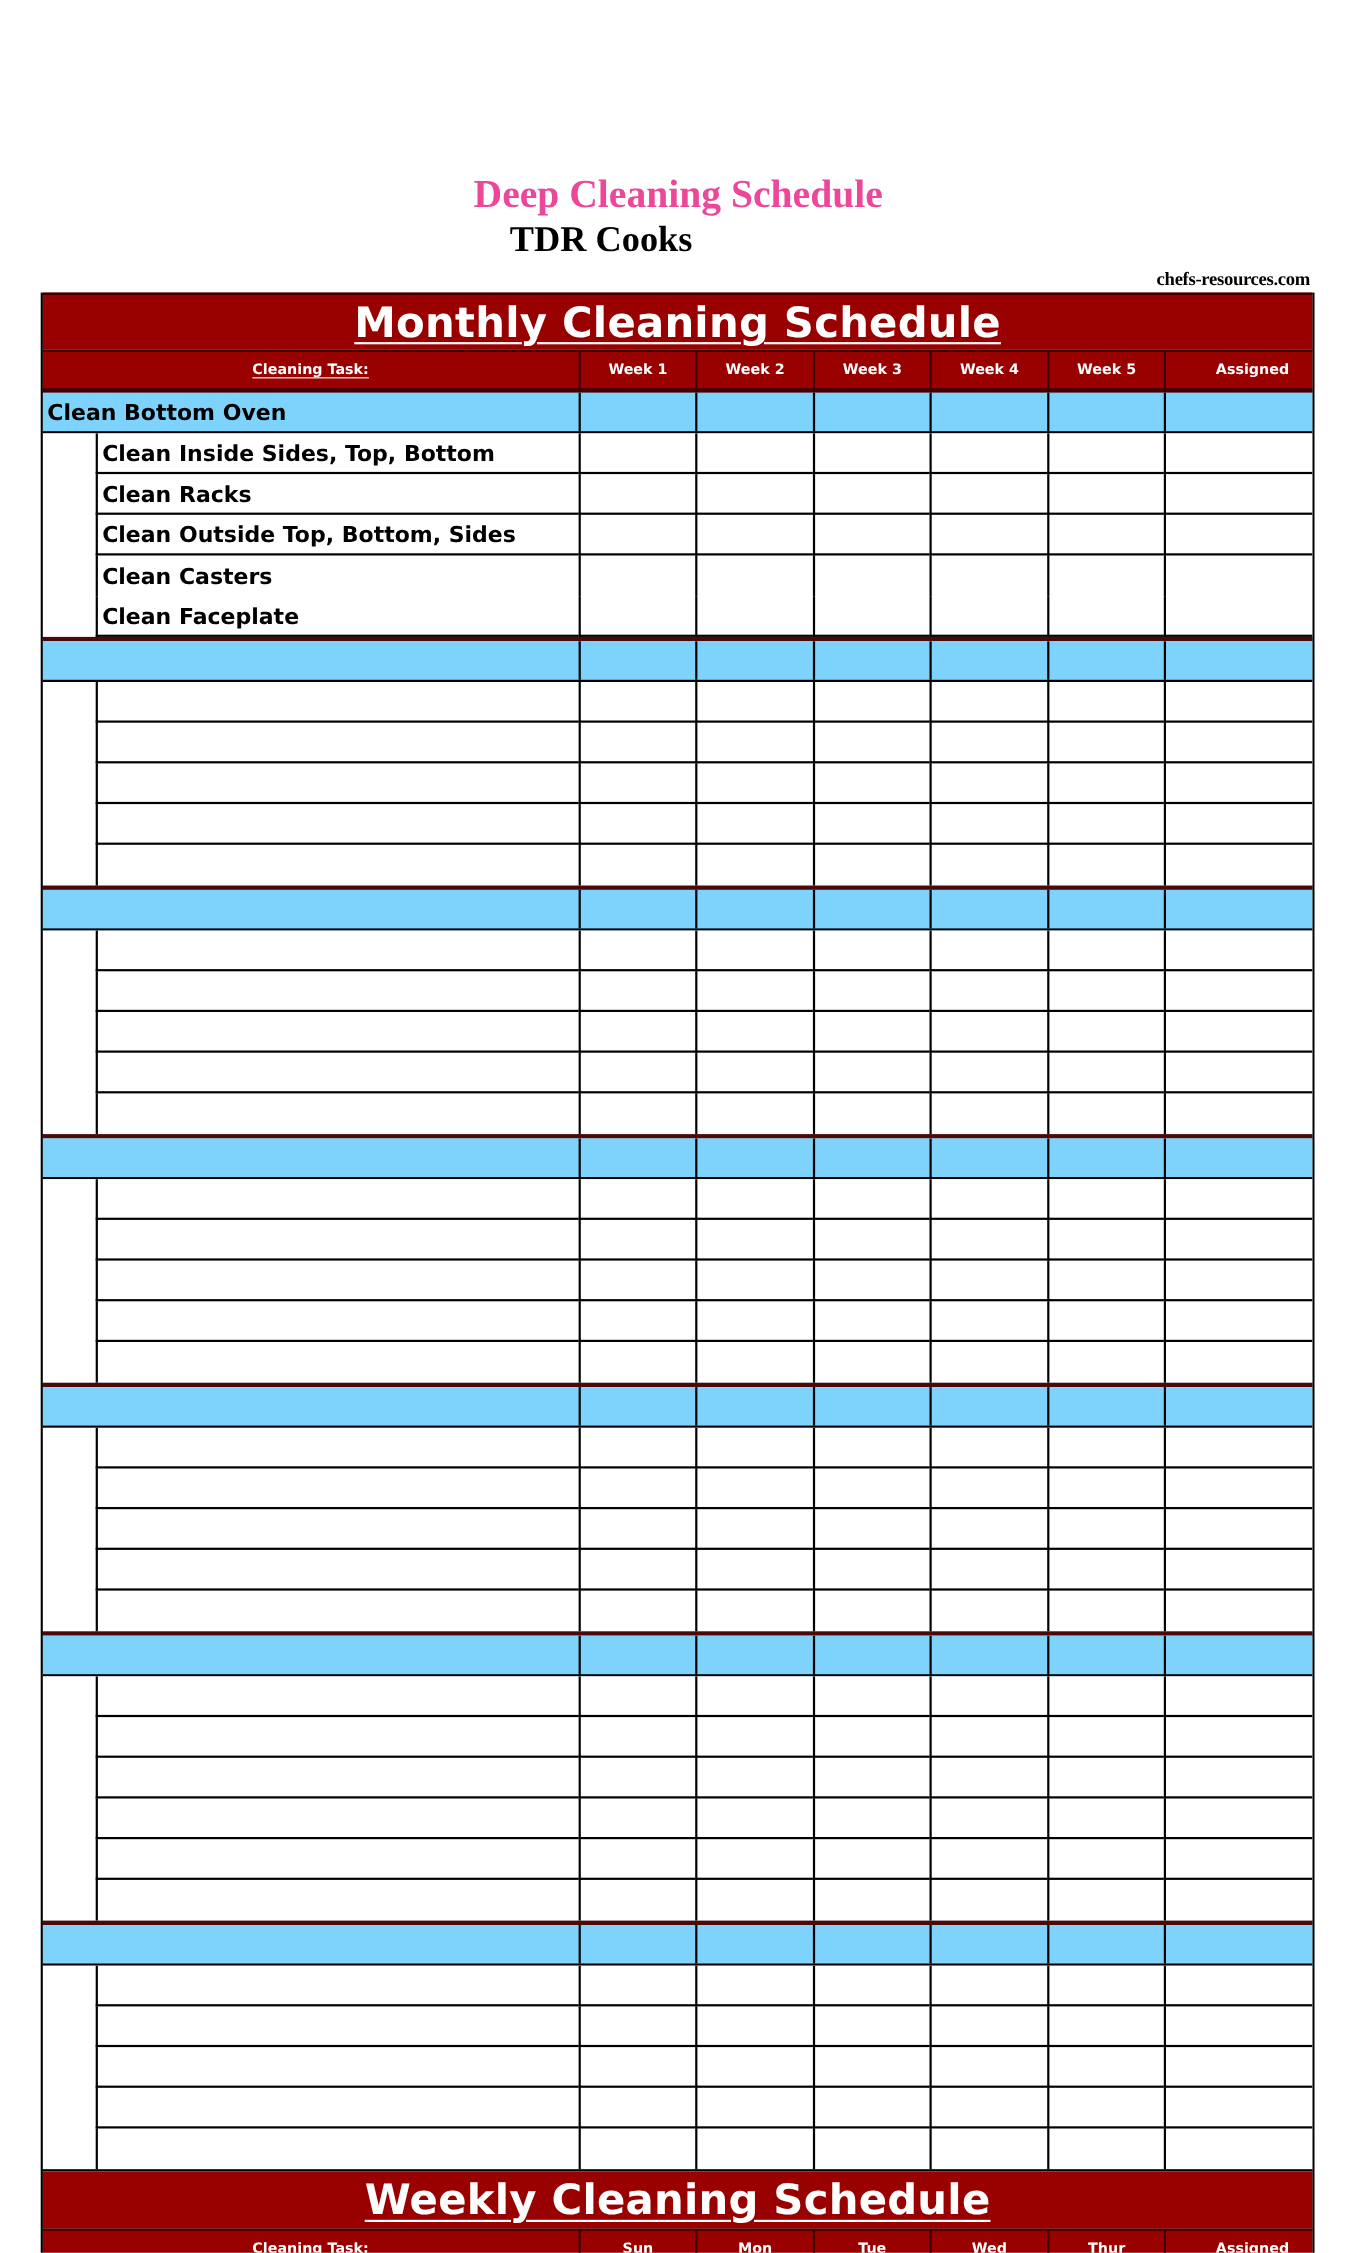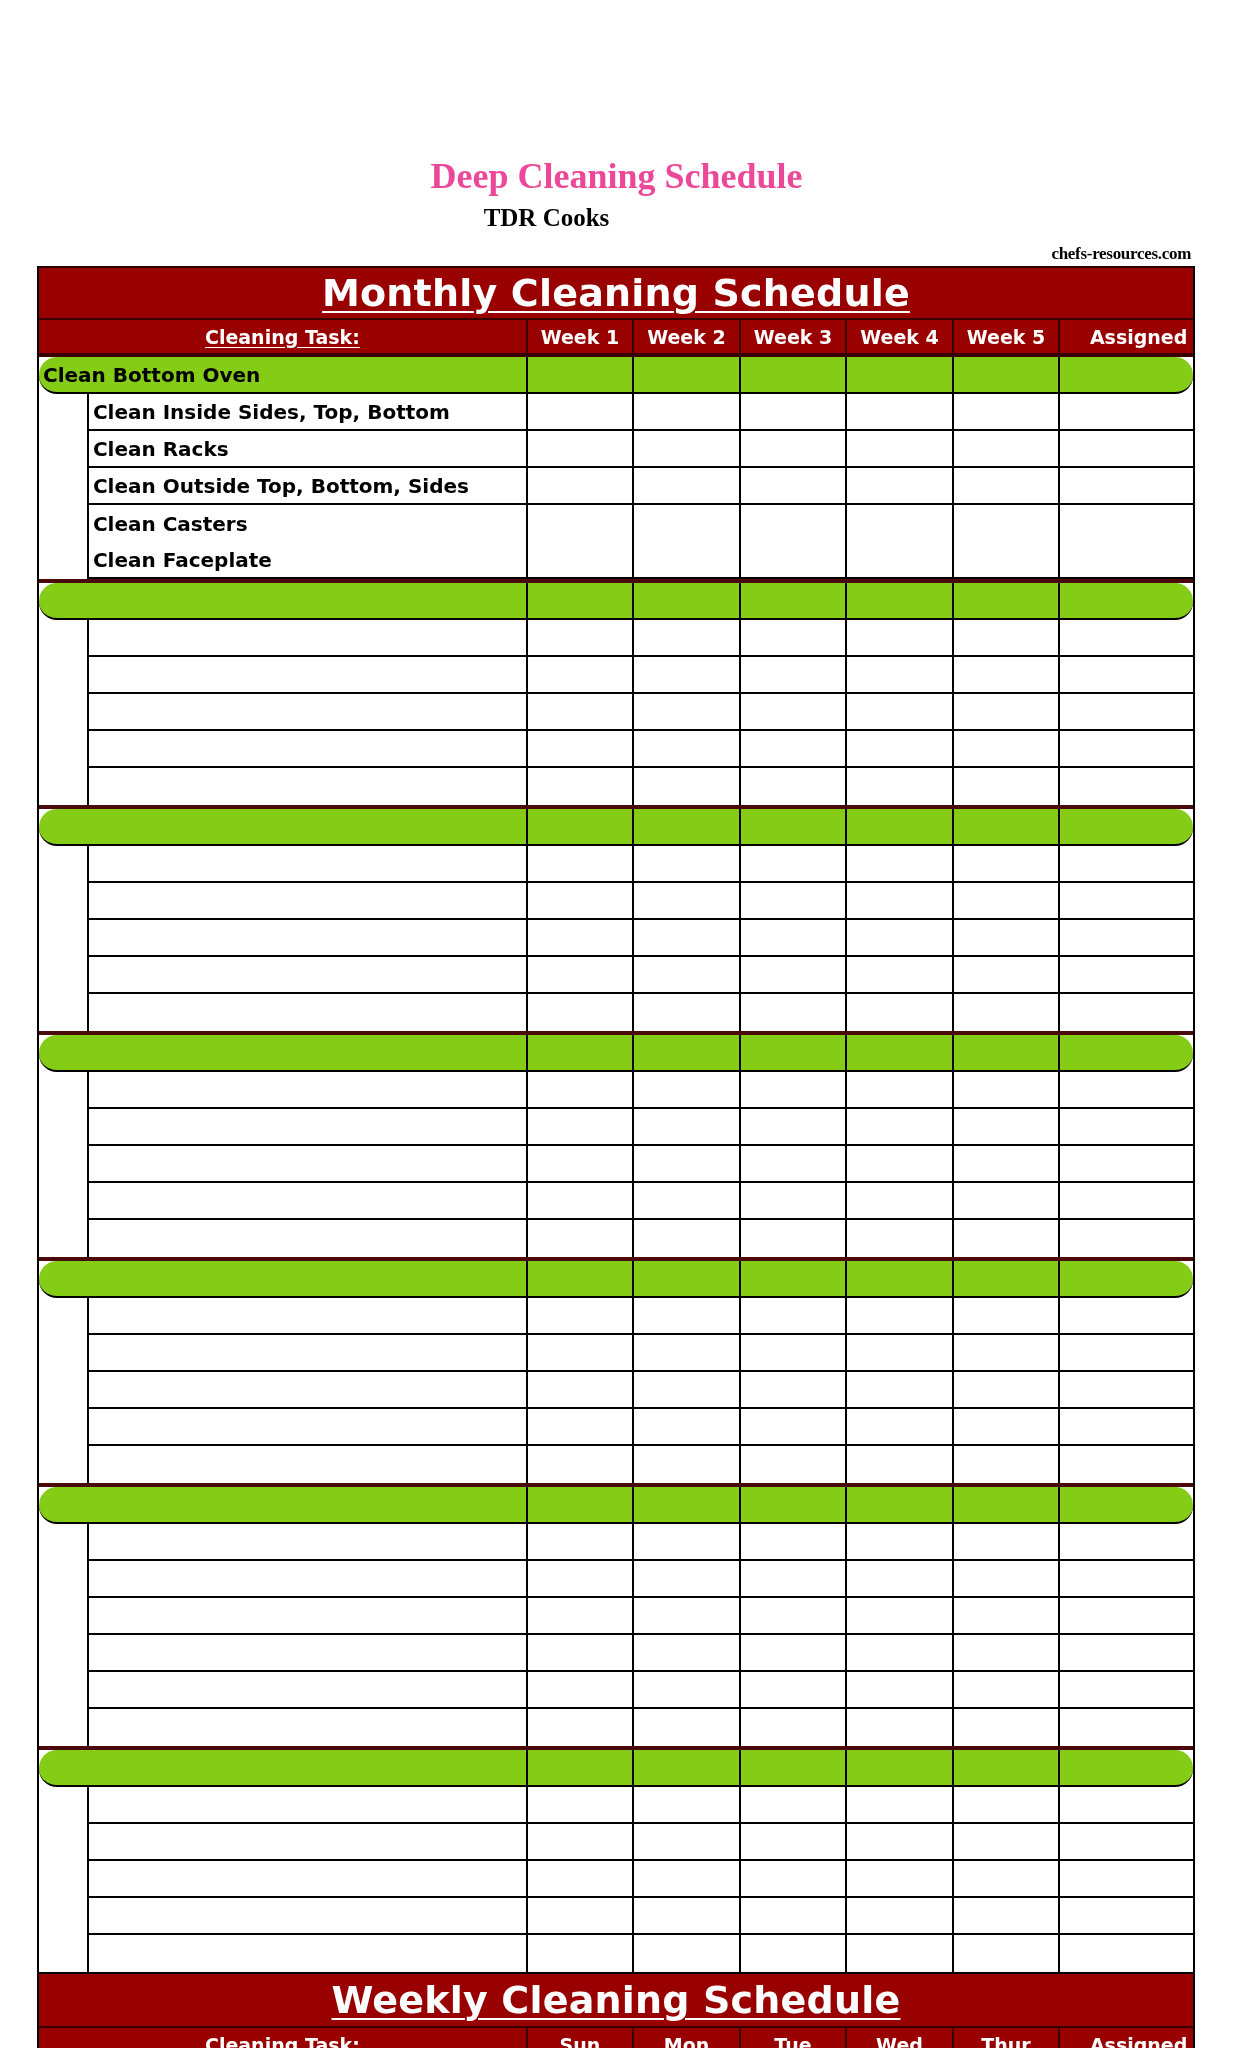--- a/index.html
+++ b/index.html
@@ -1,36 +1,36 @@
 <!DOCTYPE html>
 <html><head>
 <meta charset="utf-8">
 <style>
   html, body { margin:0; padding:0; background:#ffffff; }
   body { width:1233px; height:2048px; position:relative; overflow:hidden; font-family:"DejaVu Sans", sans-serif; }
   .title { position:absolute; left:0; width:1233px; top:154px; text-align:center; font-family:"Liberation Serif", serif; font-weight:bold; font-size:36px; color:#ec4899; line-height:44px; }
-  .subtitle { position:absolute; left:0; width:1093px; top:198px; text-align:center; font-family:"Liberation Serif", serif; font-weight:bold; font-size:25px; color:#000; line-height:40px; }
+  .subtitle { position:absolute; left:0; width:1093px; top:198px; text-align:center; font-family:"Liberation Serif", serif; font-weight:bold; font-size:33px; color:#000; line-height:40px; }
   .site { position:absolute; right:42px; top:243px; font-family:"Liberation Serif", serif; font-weight:bold; font-size:17px; color:#000; line-height:22px; letter-spacing:-0.3px; }
 
   .sheet { position:absolute; left:37px; top:266px; width:1158px; border-left:2px solid #000; border-right:2px solid #000; box-sizing:border-box; }
   .banner { height:52px; background:#990000; border-top:2px solid #2a0000; box-sizing:border-box; display:flex; align-items:center; justify-content:center; }
   .banner span { color:#fff; font-size:38px; font-weight:bold; text-decoration:underline; text-underline-offset:5px; text-decoration-thickness:2px; letter-spacing:0.2px; }
   .hdr { display:flex; height:39px; background:#990000; border-top:2px solid #3a0000; border-bottom:4px solid #3a0000; box-sizing:border-box; }
-  .hdr div { color:#fff; font-size:19px; font-weight:bold; display:flex; align-items:center; justify-content:center; border-left:2px solid #3a0000; box-sizing:border-box; }
+  .hdr div { color:#fff; font-size:13px; font-weight:bold; display:flex; align-items:center; justify-content:center; border-left:2px solid #3a0000; box-sizing:border-box; }
   .hdr .c-task { width:488px; border-left:none; }
   .hdr .c-task span { text-decoration:underline; text-underline-offset:3px; }
   .c-task { width:488px; }
   .c-wk { width:106.8px; }
   .c-as { width:135px;padding-left:24px; }
 
   .group-sep { height:4px; background:#4a0a0a; }
   .row { display:flex; height:37px; box-sizing:border-box; }
   .row .cell { border-left:2px solid #000; box-sizing:border-box; height:100%; }
   .row .cell:first-child { border-left:none; }
-  .row.yellow { background:#84cc16; border-bottom:2px solid #000;border-radius:18px; }
+  .row.yellow { background:#7dd3fc; border-bottom:2px solid #000; }
   .row.yellow .cell.c-task { display:flex; align-items:center; padding-left:4px; font-size:20px; font-weight:bold; color:#000; }
   .row.sub { background:#fff; }
   .row.sub .indent { width:48px; border-left:none; }
   .row.sub .subtask { width:440px; border-left:2px solid #000; border-bottom:2px solid #000; display:flex; align-items:center; padding-left:4px; font-size:20px; font-weight:bold; color:#000; box-sizing:border-box; white-space:nowrap; }
   .row.sub .cell.c-wk, .row.sub .cell.c-as { border-bottom:2px solid #000; }
   .row.sub.last .subtask, .row.sub.last .cell.c-wk, .row.sub.last .cell.c-as { border-bottom:none; }
 
   .weekly { margin-top:0; }
 </style>
 </head>

